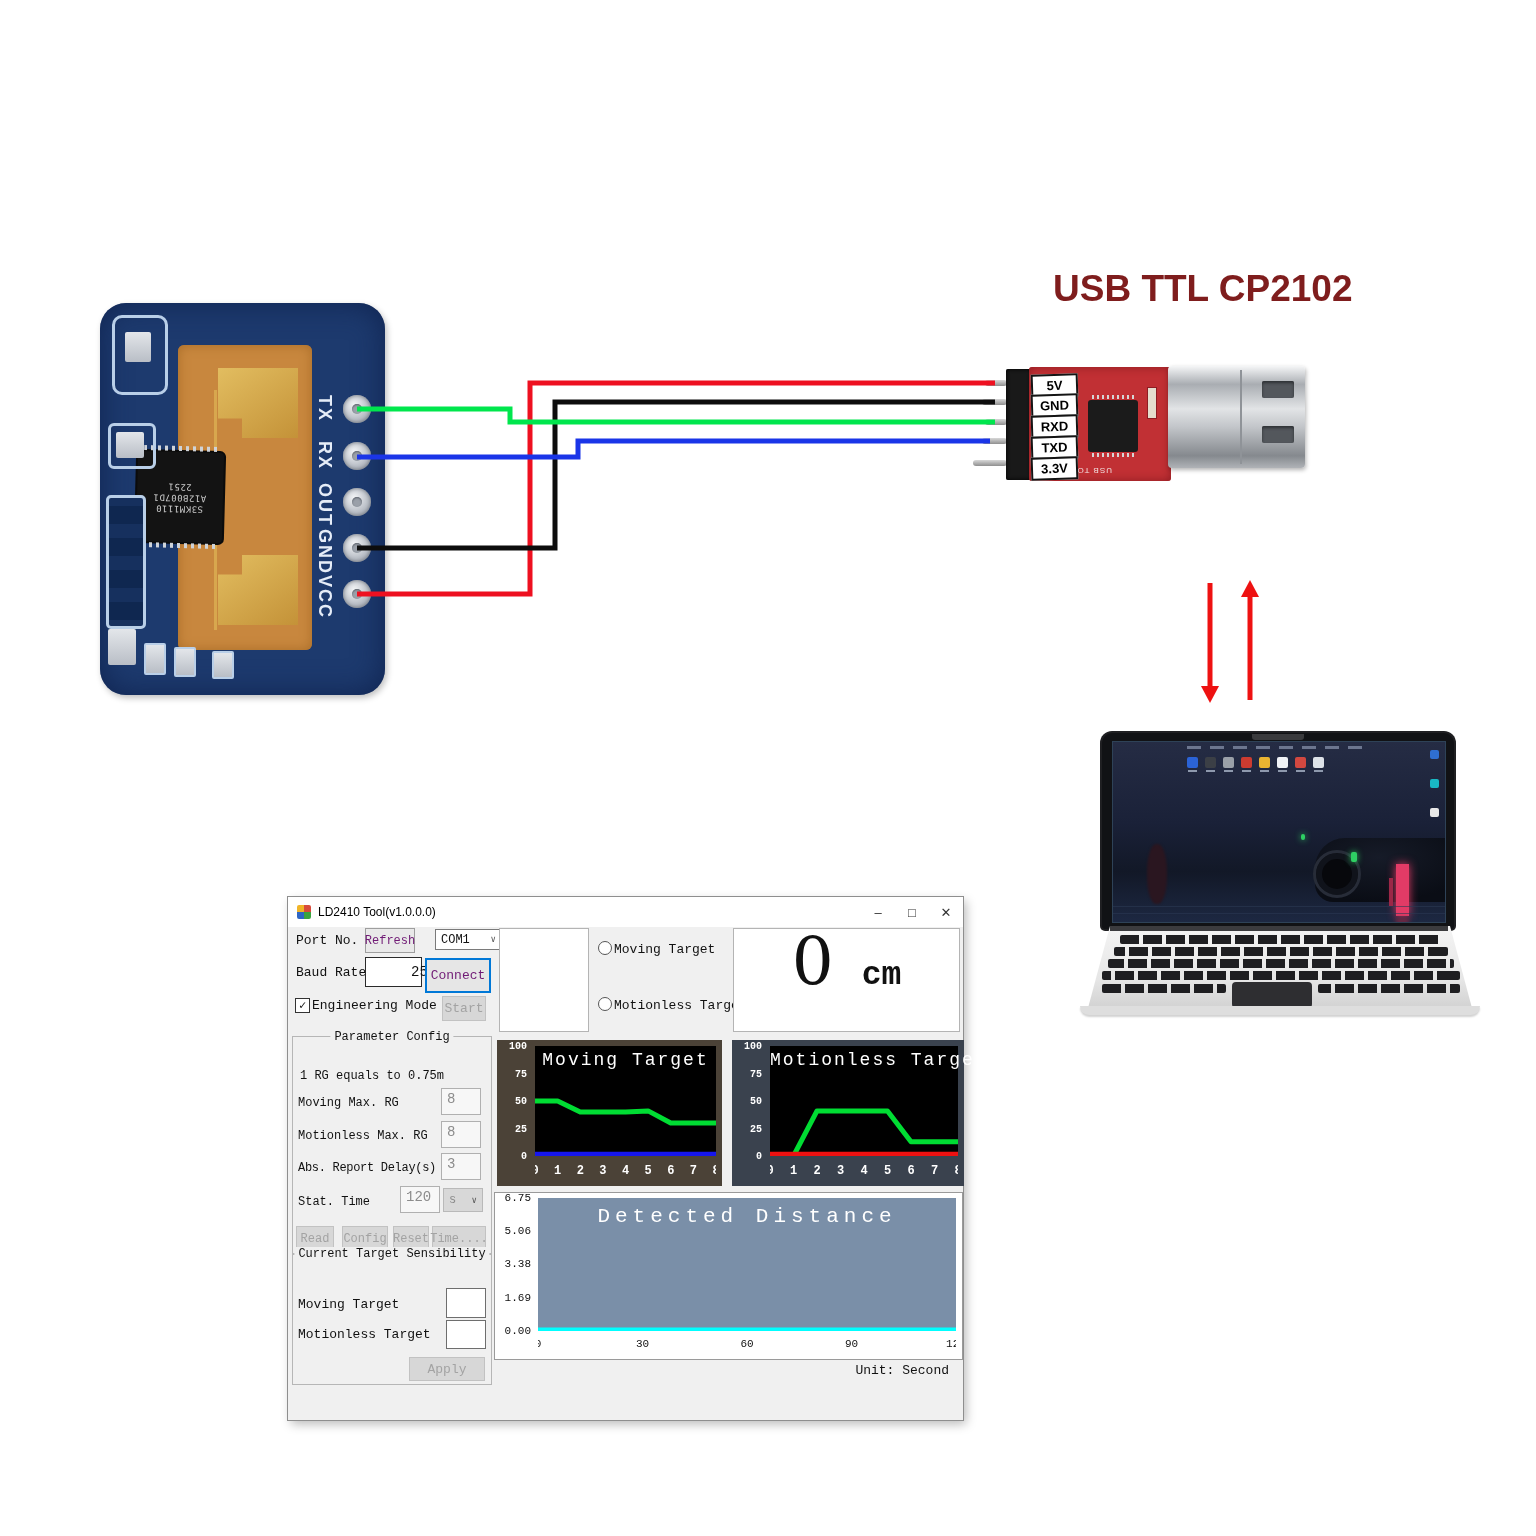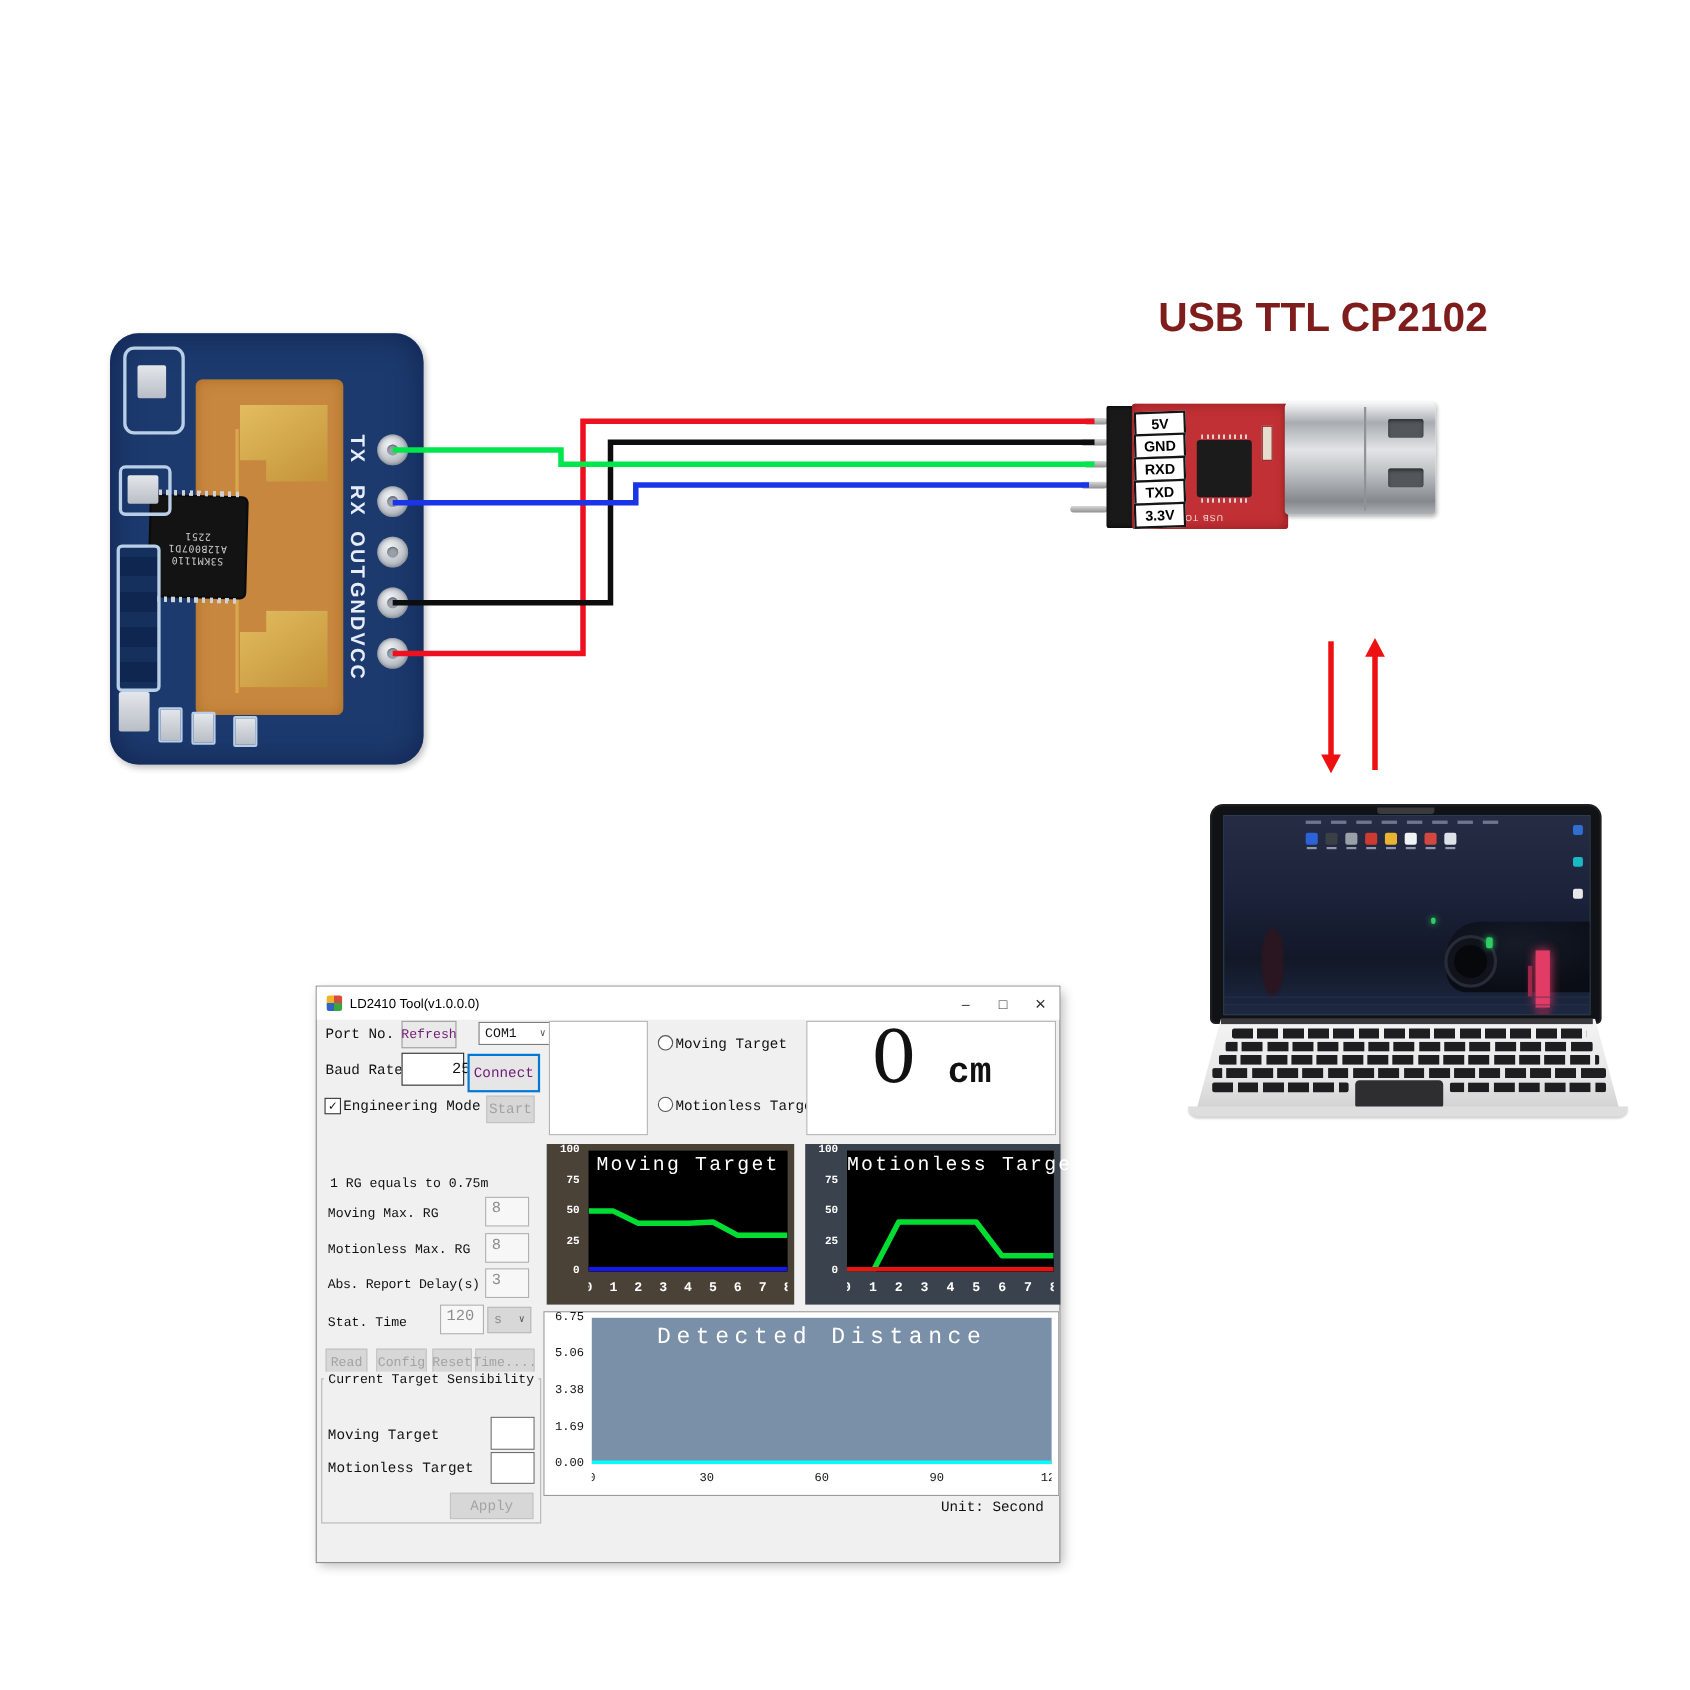--- a/index.html
+++ b/index.html
@@ -324,20 +324,23 @@
     <div class="inputbox" style="left:77px;top:60px;width:57px;height:30px;padding-left:45px;">
       <span>256000</span>
     </div>
     <div class="btn primary" style="left:137px;top:61px;width:62px;height:31px;">Connect</div>
     <div class="checkbox" style="left:7px;top:101px;">
       <span>✓</span>
     </div>
     <div class="lbl" style="left:24px;top:101px;">Engineering Mode</div>
     <div class="btn disabled" style="left:154px;top:99px;width:42px;height:23px;">Start</div>
 
+    <div class="groupbox" style="left:4px;top:139px;width:198px;height:217px;">
+      <div class="legend">Parameter Config</div>
+    </div>
     <div class="lbl" style="left:12px;top:172px;font-size:12px;">1 RG equals to 0.75m</div>
     <div class="lbl" style="left:10px;top:199px;font-size:12px;">Moving Max. RG</div>
     <div class="inputbox dim" style="left:153px;top:191px;width:40px;height:27px;">
       <span>8</span>
     </div>
     <div class="lbl" style="left:10px;top:232px;font-size:12px;">Motionless Max. RG</div>
     <div class="inputbox dim" style="left:153px;top:224px;width:40px;height:27px;">
       <span>8</span>
     </div>
     <div class="lbl" style="left:10px;top:264px;font-size:12px;letter-spacing:-0.3px;">Abs. Report Delay(s)</div>

